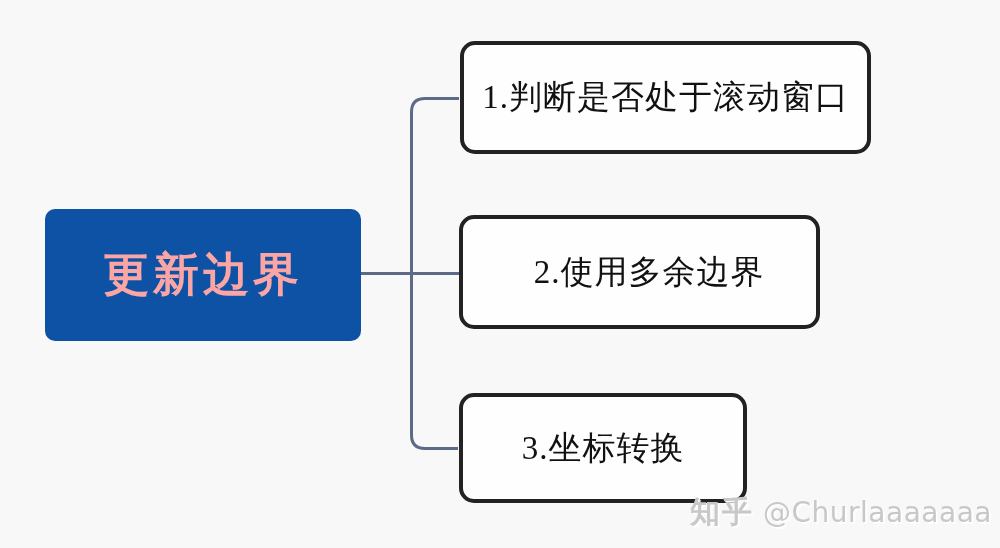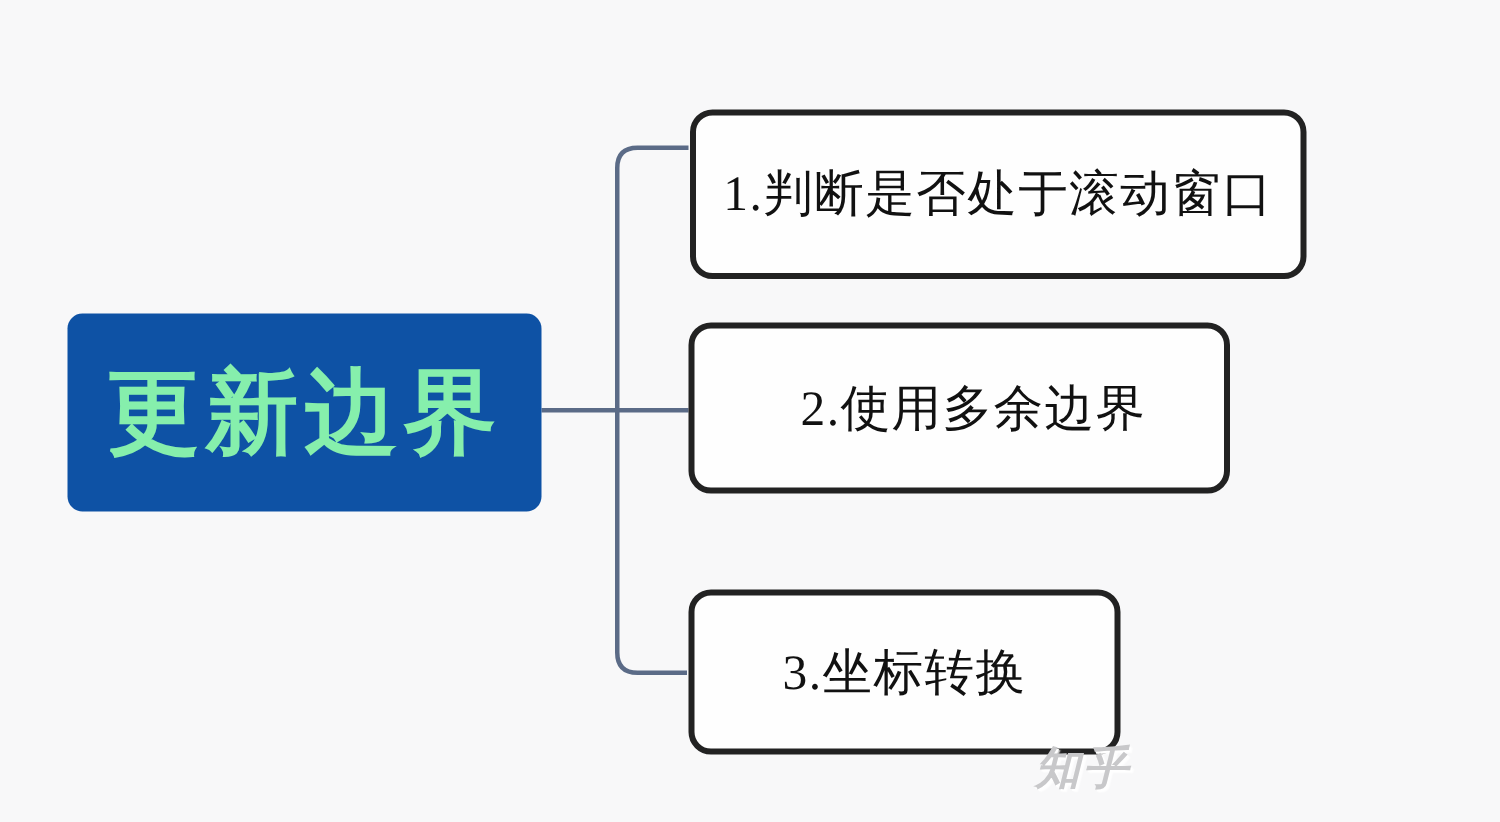--- a/index.html
+++ b/index.html
@@ -33,58 +33,57 @@
   }
   .node-root {
     left: 45px;
     top: 209px;
     width: 316px;
     height: 132px;
     background: #0e52a5;
     border-radius: 10px;
   }
   .node-root .label {
-    color: #86efac;
-    font-size: 62px;
+    color: #fca5a5;
+    font-size: 46px;
     font-weight: bold;
     letter-spacing: 4px;
     white-space: nowrap;
   }
   .node-child {
     background: #fefefe;
     border: 4px solid #222222;
     border-radius: 15px;
   }
   .node-child .label {
     color: #111111;
     font-size: 33px;
     letter-spacing: 1px;
     white-space: nowrap;
   }
-  .node-child-1 { left: 460px; top: 41px;  width: 411px; height: 113px; margin-top: 32px; }
+  .node-child-1 { left: 460px; top: 41px;  width: 411px; height: 113px; }
   .node-child-2 { left: 459px; top: 215px; width: 361px; height: 114px; padding-left: 19px; }
   .node-child-3 { left: 459px; top: 393px; width: 288px; height: 110px; text-align: right; }
   .watermark {
     position: absolute;
     left: 690px;
     top: 492px;
     display: flex;
     align-items: baseline;
     gap: 9px;
     font-family: "DejaVu Sans", "Liberation Sans", sans-serif;
     color: #c8c8ca;
     text-shadow: 1px 1px 0 #ffffff, 2px 2px 1px rgba(255,255,255,0.85);
     white-space: nowrap;
     user-select: none;
   }
   .watermark .brand {
     font-size: 30px;
     font-weight: 600;
     letter-spacing: 2px;
-    font-style: italic;
   }
   .watermark .handle {
     font-size: 28px;
     letter-spacing: 0.5px;
   }
 </style>
 </head>
 <body>
 
 <div class="canvas">
@@ -105,15 +104,16 @@
   <div class="node node-child node-child-2">
     <span class="label">2.使用多余边界</span>
   </div>
 
   <div class="node node-child node-child-3">
     <span class="label">3.坐标转换</span>
   </div>
 
   <div class="watermark">
     <span class="brand">知乎</span>
+    <span class="handle">@Churlaaaaaaa</span>
   </div>
 
 </div>
 
 </body></html>

